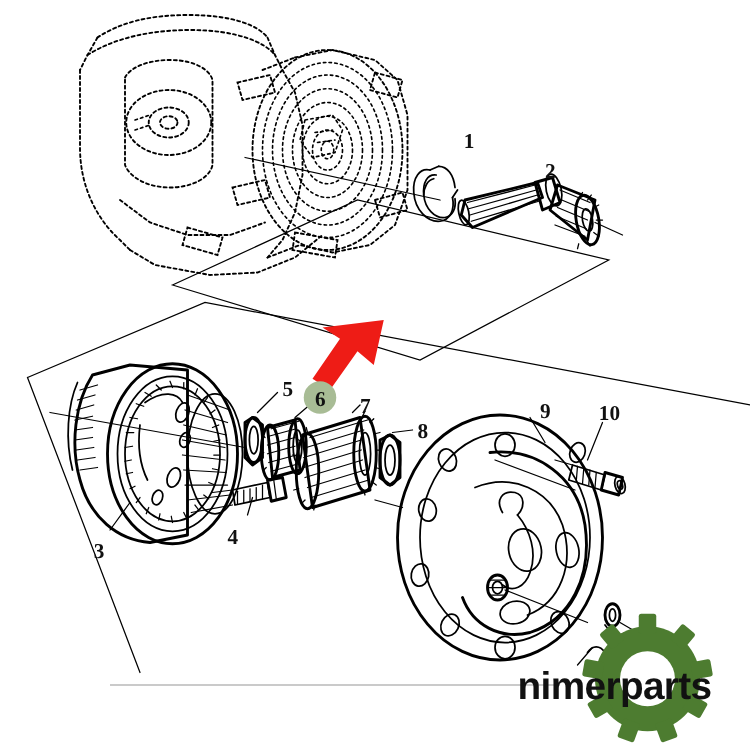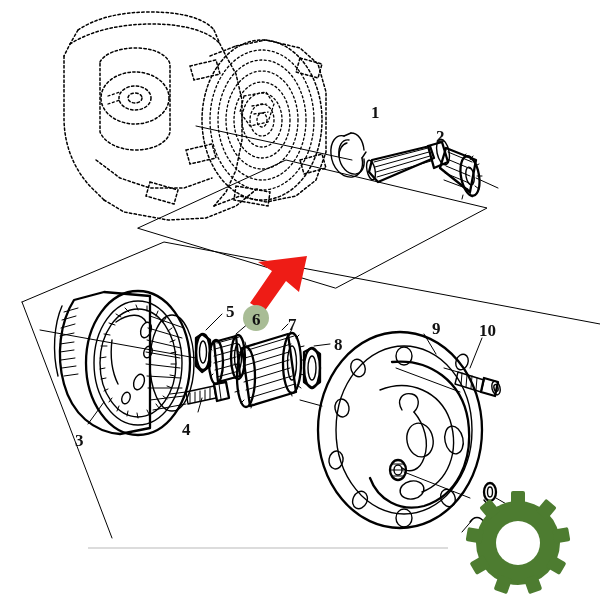--- a/index.html
+++ b/index.html
@@ -396,14 +396,15 @@
         <rect x="-7" y="-52" width="14" height="16" rx="2" transform="rotate(120)"></rect>
         <rect x="-7" y="-52" width="14" height="16" rx="2" transform="rotate(160)"></rect>
         <rect x="-7" y="-52" width="14" height="16" rx="2" transform="rotate(200)"></rect>
         <rect x="-7" y="-52" width="14" height="16" rx="2" transform="rotate(240)"></rect>
         <rect x="-7" y="-52" width="14" height="16" rx="2" transform="rotate(280)"></rect>
         <rect x="-7" y="-52" width="14" height="16" rx="2" transform="rotate(320)"></rect>
       </g>
     </g>
   </svg>
 
+  <div id="wm-text" style="left:414px;top:531px;font-size:31px;">nimerparts</div>
 
 </div>
 
 </body></html>

